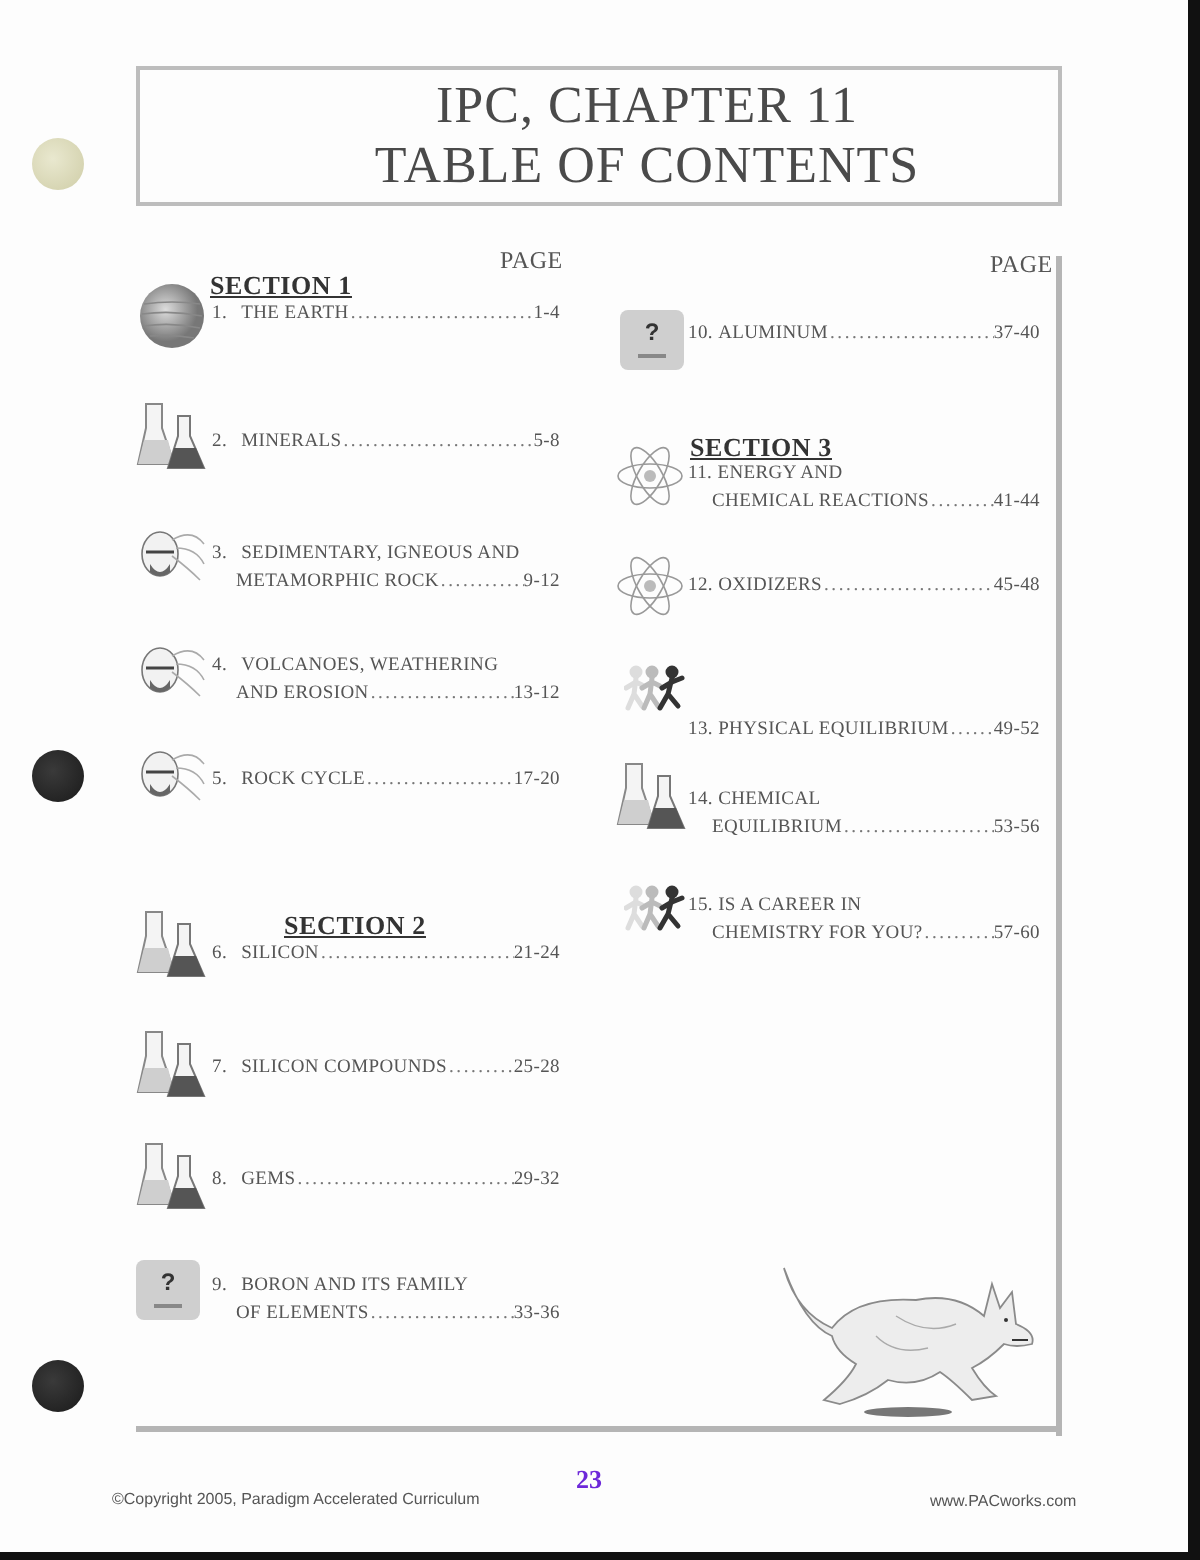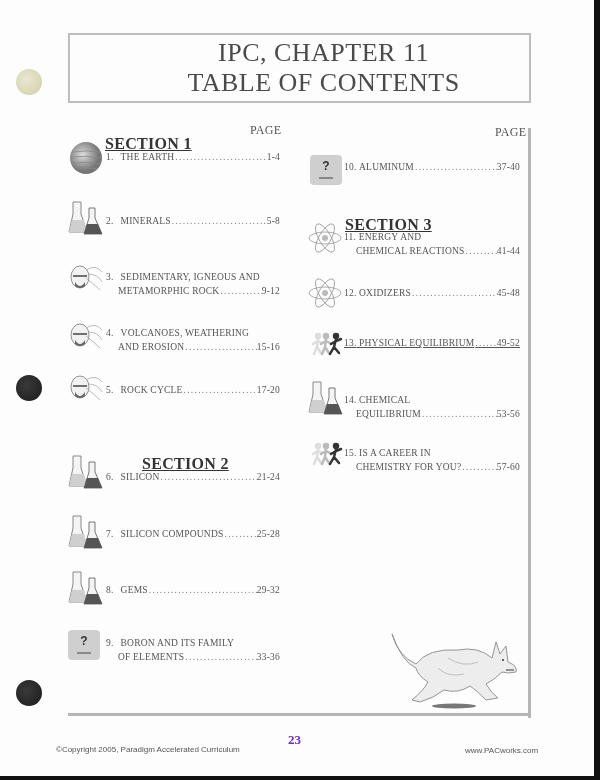--- a/index.html
+++ b/index.html
@@ -18,21 +18,21 @@
       position: absolute; left: 68px; top: 33px; width: 463px; height: 70px;
       border: 2px solid #bdbdbd; text-align: center; color: #4a4a4a; padding-left: 48px;
     }
     .title-box div { font-size: 26px; line-height: 30px; letter-spacing: 0.5px; }
     .title-box .l1 { margin-top: 3px; }
 
     .frame-right { position: absolute; left: 528px; top: 128px; width: 3px; height: 590px; background: #b5b5b5; }
     .frame-bottom { position: absolute; left: 68px; top: 713px; width: 463px; height: 3px; background: #b5b5b5; }
 
     .page-hdr { position: absolute; font-size: 12px; color: #555; letter-spacing: 0.3px; }
-    .section-hdr { position: absolute; font-size: 16px; font-weight: bold; text-decoration: underline; color: #333; letter-spacing: 0.3px; }
+    .section-hdr { position: absolute; font-size: 13px; font-weight: bold; text-decoration: underline; color: #333; letter-spacing: 0.3px; }
 
     .entry { position: absolute; font-size: 9.5px; line-height: 14px; color: #555; letter-spacing: 0.2px; }
     .entry .line { display: flex; white-space: nowrap; }
     .entry .num { min-width: 12px; }
     .entry .indent { padding-left: 12px; }
     .entry .dots { flex: 1; overflow: hidden; color: #777; padding: 0 1px; letter-spacing: 1.3px; }
     .entry .dots::before { content: "................................................................................"; }
     .entry .pg { }
 
     .icon { position: absolute; }
@@ -105,21 +105,21 @@
     <ellipse cx="12" cy="15" rx="9" ry="11" fill="#f2f2f2" stroke="#777" stroke-width="0.8"></ellipse>
     <path d="M5 14 L19 14" stroke="#444" stroke-width="1.5"></path>
     <path d="M7 20 Q12 28 17 20 L17 24 Q12 28 7 24 Z" fill="#666"></path>
     <path d="M18 8 Q28 2 34 10 M20 12 Q30 12 34 20 M18 16 Q26 22 32 28" stroke="#aaa" stroke-width="0.8" fill="none"></path>
   </svg>
   <div class="entry" style="left:106px; top:326px; width:174px;">
     <div class="line"><span class="num">4.</span>&nbsp;<span>VOLCANOES, WEATHERING</span></div>
     <div class="line indent">
         <span>AND EROSION</span>
         <span class="dots"></span>
-        <span class="pg">15-16</span>
+        <span class="pg">13-12</span>
       </div>
   </div>
 
   <svg class="icon" style="left:68px; top:372px;" width="36" height="32">
     <ellipse cx="12" cy="15" rx="9" ry="11" fill="#f2f2f2" stroke="#777" stroke-width="0.8"></ellipse>
     <path d="M5 14 L19 14" stroke="#444" stroke-width="1.5"></path>
     <path d="M7 20 Q12 28 17 20 L17 24 Q12 28 7 24 Z" fill="#666"></path>
     <path d="M18 8 Q28 2 34 10 M20 12 Q30 12 34 20 M18 16 Q26 22 32 28" stroke="#aaa" stroke-width="0.8" fill="none"></path>
   </svg>
   <div class="entry" style="left:106px; top:383px; width:174px;">
@@ -219,21 +219,21 @@
       <g stroke="#bbb" stroke-width="2.5">
           <circle cx="14" cy="4" r="2" fill="#bbb"></circle>
           <path d="M14 7 L13 15 L10 22 M13 15 L17 21 M14 9 L9 12 M14 9 L18 11"></path>
         </g>
       <g stroke="#333" stroke-width="2.5">
           <circle cx="24" cy="4" r="2" fill="#333"></circle>
           <path d="M24 7 L22 15 L18 22 M22 15 L27 21 M24 9 L19 12 M24 9 L29 7"></path>
         </g>
     </g>
   </svg>
-  <div class="entry" style="left:344px; top:336px; width:176px;text-decoration:underline;">
+  <div class="entry" style="left:344px; top:358px; width:176px;">
     <div class="line"><span class="num">13.</span>&nbsp;<span>PHYSICAL EQUILIBRIUM</span><span class="dots"></span><span class="pg">49-52</span></div>
   </div>
 
   <svg class="icon" style="left:308px; top:380px;" width="36" height="36">
     <path d="M5 2 L13 2 L13 14 L19 32 L1 32 L5 14 Z" fill="#f4f4f4" stroke="#888" stroke-width="1"></path>
     <path d="M4 20 L16 20 L19 32 L1 32 Z" fill="#cfcfcf"></path>
     <path d="M21 8 L27 8 L27 18 L34 34 L16 34 L21 18 Z" fill="#f4f4f4" stroke="#777" stroke-width="1"></path>
     <path d="M19 24 L30 24 L34 34 L16 34 Z" fill="#555"></path>
   </svg>
   <div class="entry" style="left:344px; top:393px; width:176px;">

